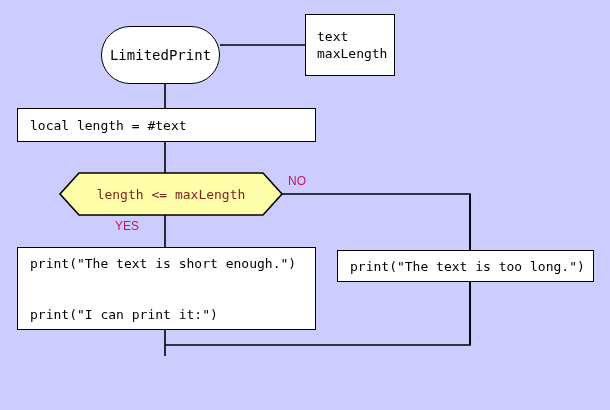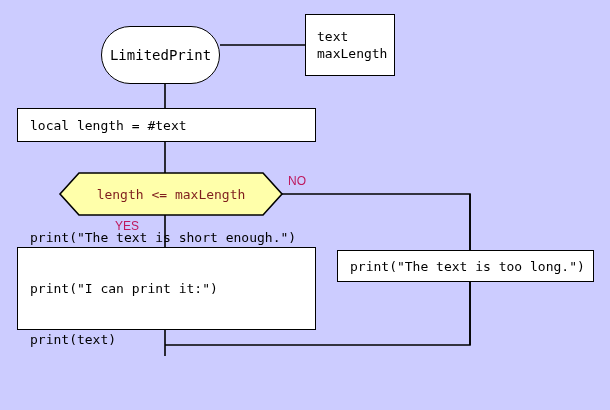--- a/index.html
+++ b/index.html
@@ -125,21 +125,20 @@
   </div>
 
   <div class="edge-label" style="left:115px; top:219px;">YES</div>
 
   <div class="edge-label" style="left:288px; top:174px;">NO</div>
 
   <div class="node process process-multiline" style="left:17px; top:247px; width:299px; height:83px;">
     <div>
       <div>print("The text is short enough.")</div>
       <div>print("I can print it:")</div>
-      <div>print(text)</div>
     </div>
   </div>
 
   <div class="node process" style="left:337px; top:250px; width:257px; height:32px;">
     <span>print("The text is too long.")</span>
   </div>
 
 
 </div>
 

